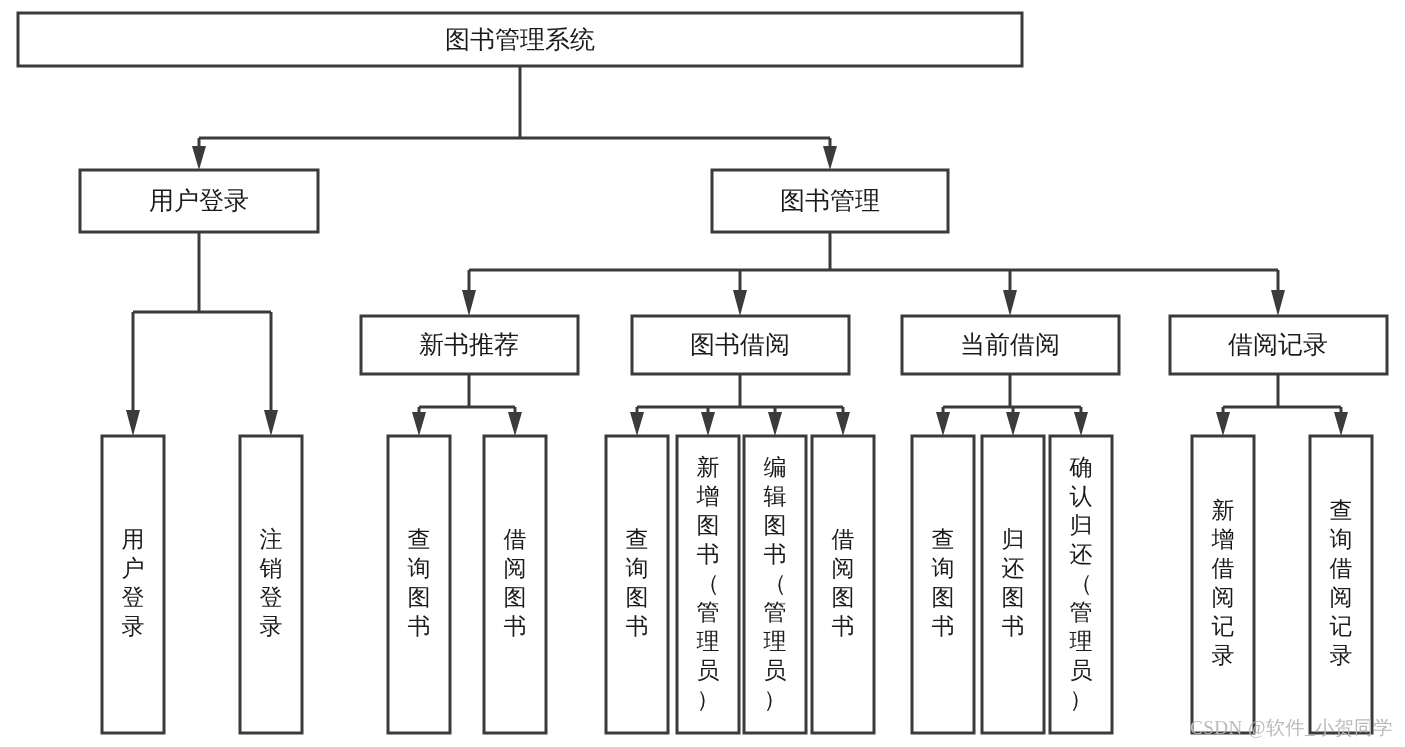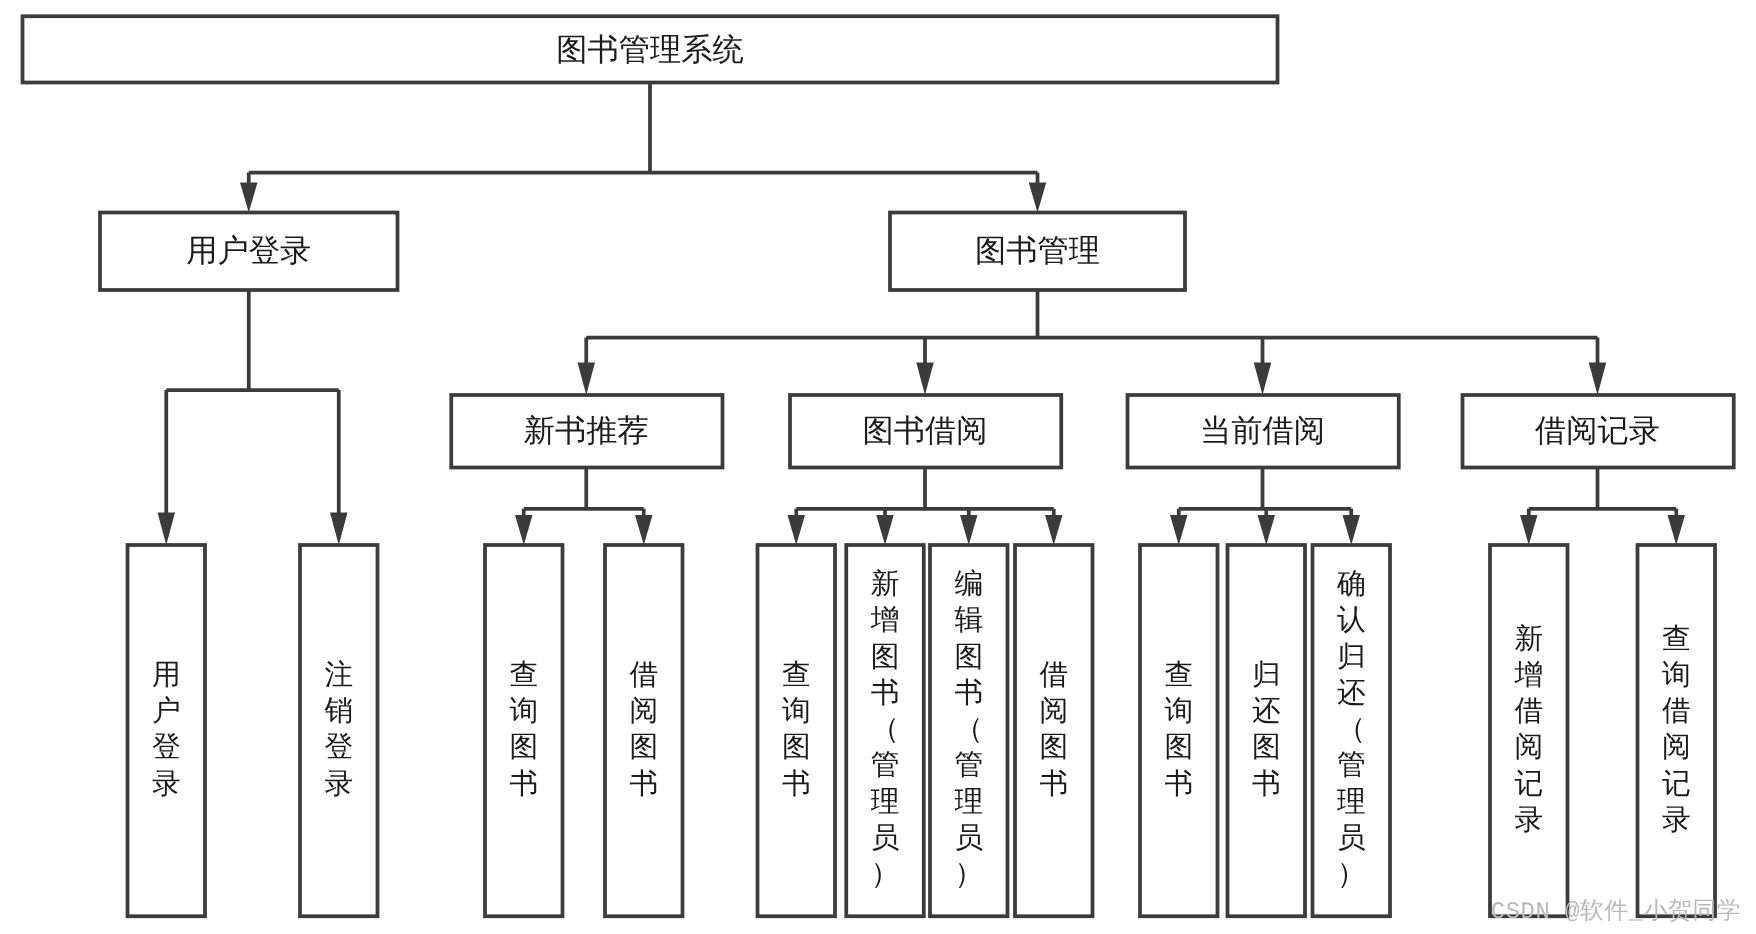--- a/index.html
+++ b/index.html
@@ -49,21 +49,21 @@
     fill: none;
   }
   .arrow-head {
     fill: #3b3b3b;
     stroke: none;
   }
   .watermark {
     position: absolute;
     right: 12px;
     bottom: 6px;
-    font-family: Liberation Mono, monospace;
+    font-family: Liberation Serif, serif;
     font-size: 19px;
     color: #b9b9b9;
     letter-spacing: 0.5px;
     white-space: nowrap;
     user-select: none;
   }
 </style>
 </head>
 <body>
 

